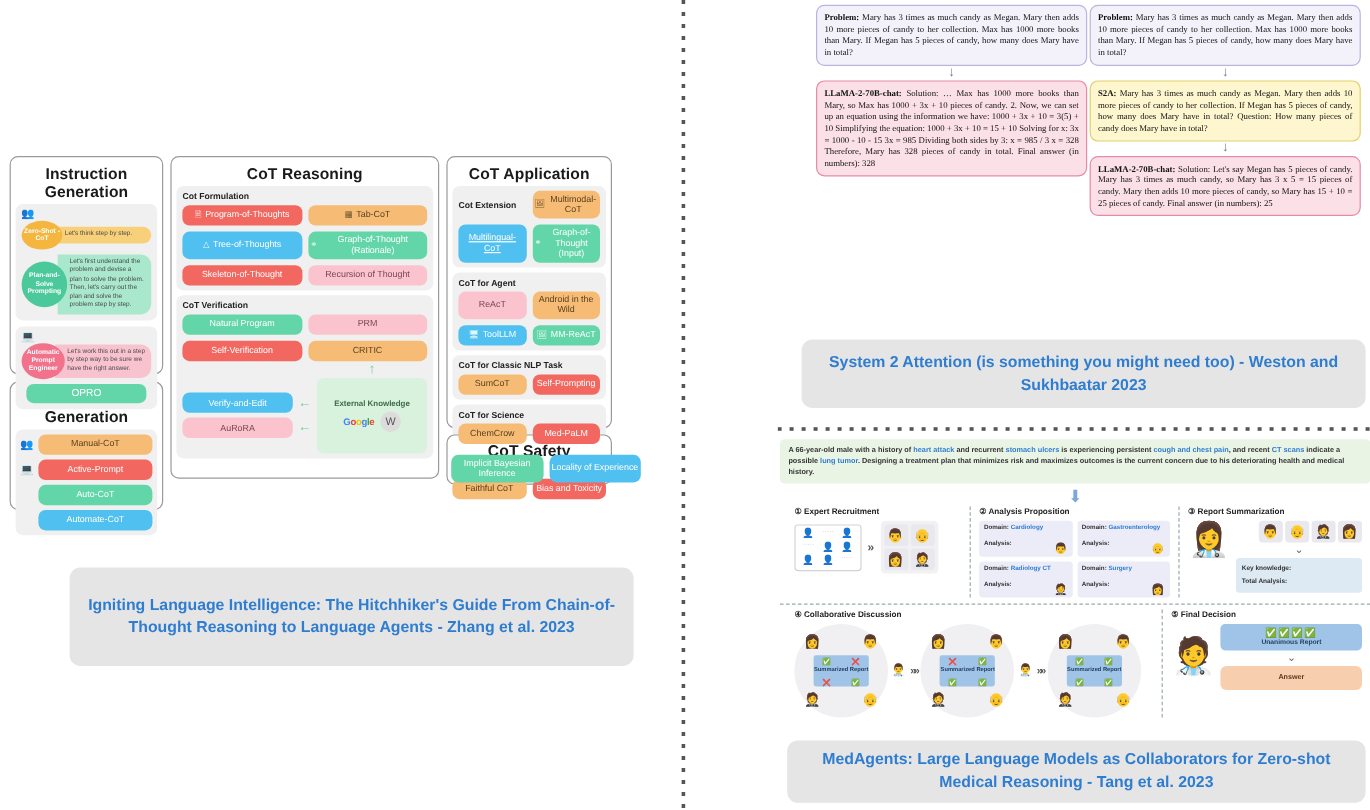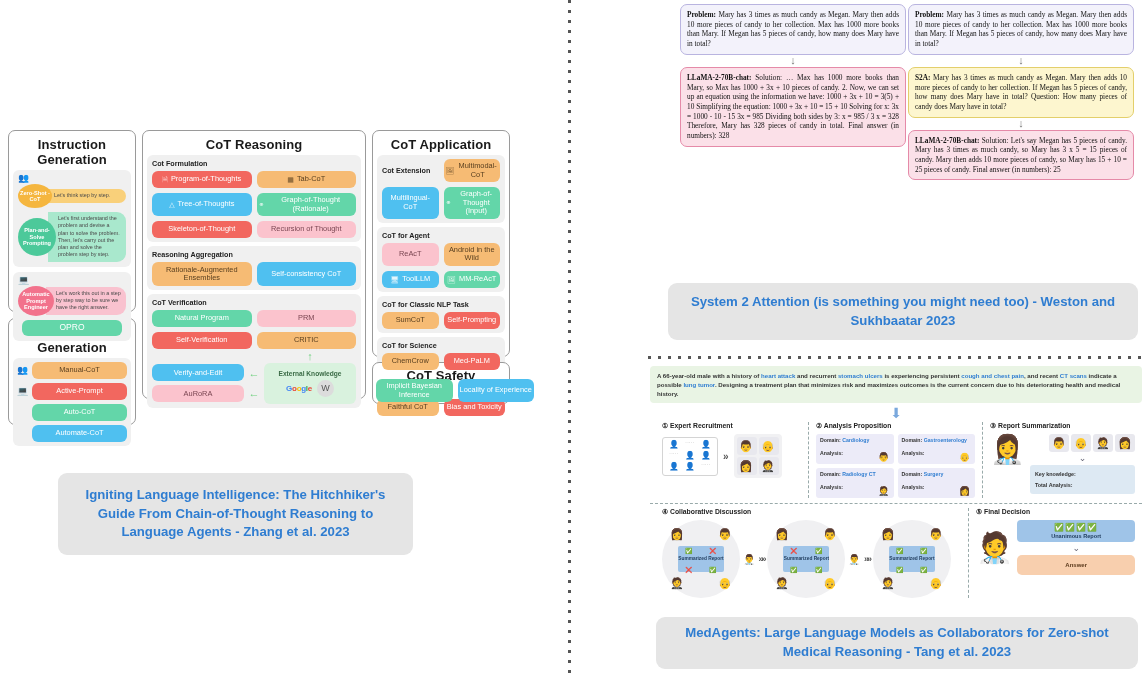--- a/index.html
+++ b/index.html
@@ -112,21 +112,21 @@
   .t-orange { background: #f9d07a; }
   .o-green  { background: #4cc99a; }
   .t-green  { background: #a9e8cd; }
   .o-pink   { background: #f2728c; }
   .t-pink   { background: #f9c2cf; }
 
   .ve-wrap { display: grid; grid-template-columns: 1fr 14px 1fr; gap: 3px; align-items: center; }
   .arrow-l { color: #6fd07f; font-size: 11px; text-align: center; line-height: 1; }
   .arrow-u { color: #6fd07f; font-size: 11px; text-align: center; line-height: 1; }
   .ext-box {
-    background: #d9f2de; border-radius: 6px; padding: 7px 2px;
+    background: #d9f2de; border-radius: 6px; padding: 18px 2px;
     display: flex; flex-direction: column; align-items: center; gap: 2px;
   }
   .ext-title { font-size: 6.6px; font-weight: 600; color: #3b6b46; text-align: center; line-height: 1.15; }
   .ext-logos { display: flex; align-items: center; gap: 5px; }
   .g-logo { font-size: 8px; font-weight: bold; letter-spacing: -.3px; }
   .g-logo i { font-style: normal; }
   .wiki { width: 17px; height: 17px; border-radius: 50%; background: #dcdcdc; display:flex; align-items:center; justify-content:center; font-size: 9px; color:#555; }
 
   
   #fig-s2a { position: absolute; left: 660px; top: 4px; width: 478px; height: 278px; }
@@ -189,21 +189,21 @@
   .arrows4 { font-size: 9px; color: #555; letter-spacing: -2px; font-weight: bold; }
   .lone { font-size: 10px; }
 
   .final-box { background: #9fc4e8; border-radius: 4px; padding: 3px 6px; text-align:center; }
   .ticks { font-size: 8px; letter-spacing: 1px; }
   .final-lab { font-size: 5.6px; font-weight: bold; color: #1f3b5c; margin-top: 1px; }
   .ans-box { background: #f8cfae; border-radius: 5px; padding: 7px 6px; text-align: center; font-size: 6px; font-weight: bold; color: #5b3a1d; }
   .final-row { display: flex; align-items: center; gap: 4px; }
 
   
-  #cap-taxonomy { position: absolute; left: 58px; top: 473px; width: 355px; height: 82px; font-size: 13.2px; }
+  #cap-taxonomy { position: absolute; left: 58px; top: 473px; width: 470px; height: 82px; font-size: 13.2px; }
   #cap-s2a { position: absolute; left: 668px; top: 283px; width: 470px; height: 57px; font-size: 13.2px; }
   #cap-med { position: absolute; left: 656px; top: 617px; width: 482px; height: 52px; font-size: 13.2px; }
 </style>
 </head>
 <body>
 
 <div id="root">
 
   <div class="divider-dots"></div>
   <div class="divider-dots-h"></div>
@@ -285,27 +285,20 @@
                 <span class="gi">⚭</span>
                 <span>Graph-of-Thought (Rationale)</span>
               </div>
           </div>
           <div class="row2">
             <div class="chip c-red">Skeleton-of-Thought</div>
             <div class="chip c-pink">Recursion of Thought</div>
           </div>
         </div>
 
-        <div class="group">
-          <div class="group-title">Reasoning Aggregation</div>
-          <div class="row2">
-            <div class="chip c-orange" style="min-height:24px;">Rationale-Augmented Ensembles</div>
-            <div class="chip c-blue" style="min-height:24px;">Self-consistency CoT</div>
-          </div>
-        </div>
 
         <div class="group" style="margin-bottom:0;">
           <div class="group-title">CoT Verification</div>
           <div class="row2">
             <div class="chip c-green">Natural Program</div>
             <div class="chip c-pink">PRM</div>
           </div>
           <div class="row2" style="margin-bottom:2px;">
             <div class="chip c-red">Self-Verification</div>
             <div class="chip c-orange">CRITIC</div>
@@ -342,21 +335,21 @@
 
         <div class="group">
           <div style="display:grid; grid-template-columns:1fr 1fr; gap:5px; align-items:center; margin-bottom:5px;">
             <div class="group-title" style="margin:0;">Cot Extension</div>
             <div class="chip c-orange">
                 <span class="gi">🖼</span>
                 <span>Multimodal-CoT</span>
               </div>
           </div>
           <div class="row2" style="margin-bottom:0;">
-            <div class="chip c-blue" style="min-height:22px;">Multilingual-CoT</div>
+            <div class="chip c-blue" style="min-height:22px;text-decoration:underline;">Multilingual-CoT</div>
             <div class="chip c-green" style="min-height:22px;justify-content:center;">
                 <span class="gi">⚭</span>
                 <span>Graph-of-Thought (Input)</span>
               </div>
           </div>
         </div>
 
         <div class="group">
           <div class="group-title">CoT for Agent</div>
           <div class="row2">

